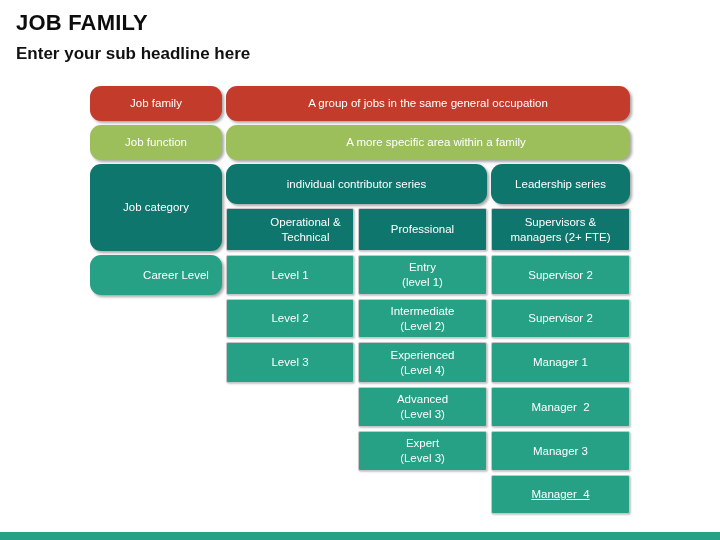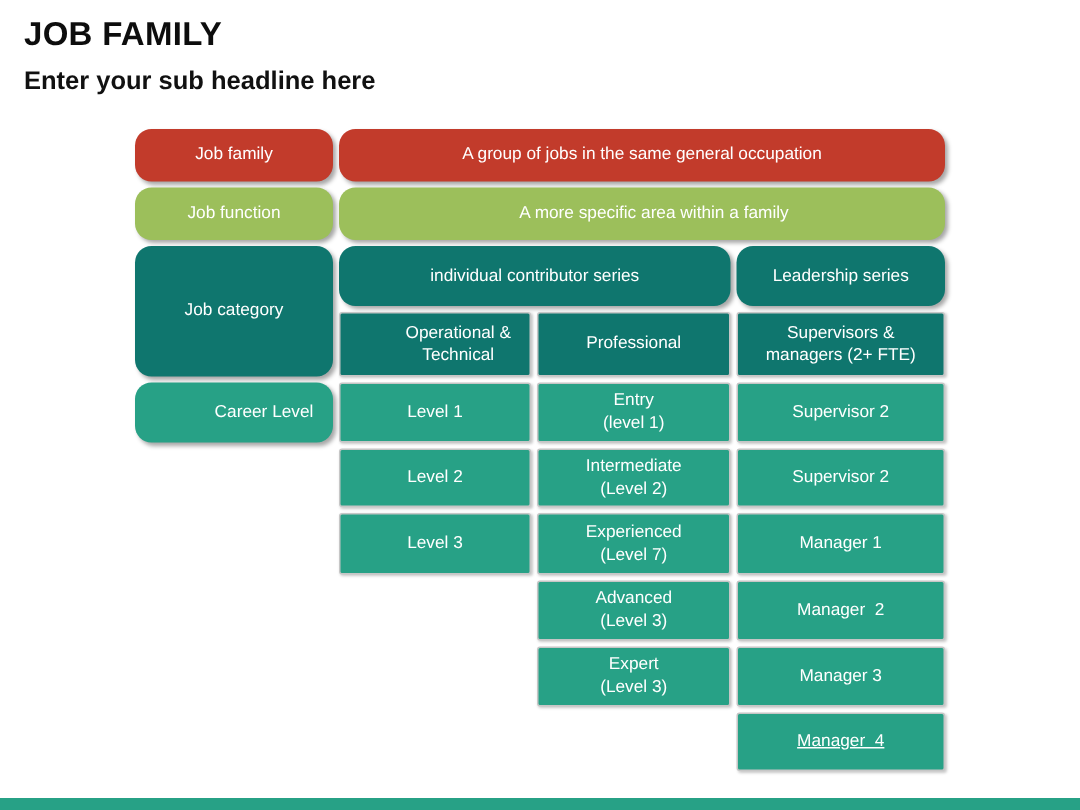--- a/index.html
+++ b/index.html
@@ -97,21 +97,21 @@
 (level 1)</div>
     <div class="cell teal rect g4 row5">Supervisor 2</div>
 
     <div class="cell teal rect g2 row6">Level 2</div>
     <div class="cell teal rect g3 row6">Intermediate
 (Level 2)</div>
     <div class="cell teal rect g4 row6">Supervisor 2</div>
 
     <div class="cell teal rect g2 row7">Level 3</div>
     <div class="cell teal rect g3 row7">Experienced
-(Level 7)</div>
+(Level 4)</div>
     <div class="cell teal rect g4 row7">Manager 1</div>
 
     <div class="cell teal rect g3 row8">Advanced
 (Level 3)</div>
     <div class="cell teal rect g4 row8">Manager  2</div>
 
     <div class="cell teal rect g3 row9">Expert
 (Level 3)</div>
     <div class="cell teal rect g4 row9">Manager 3</div>
 

